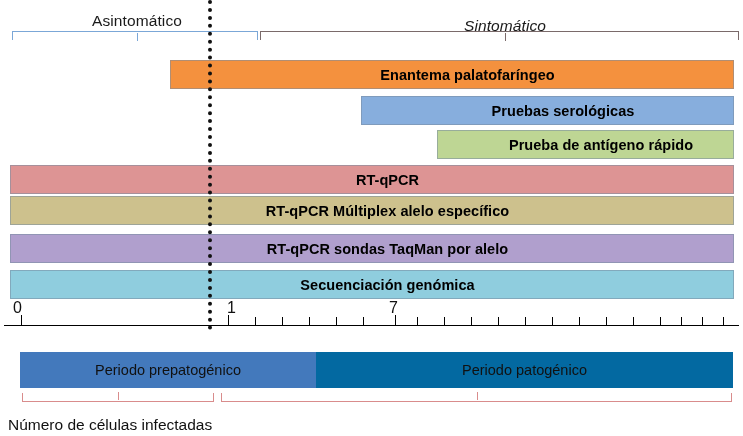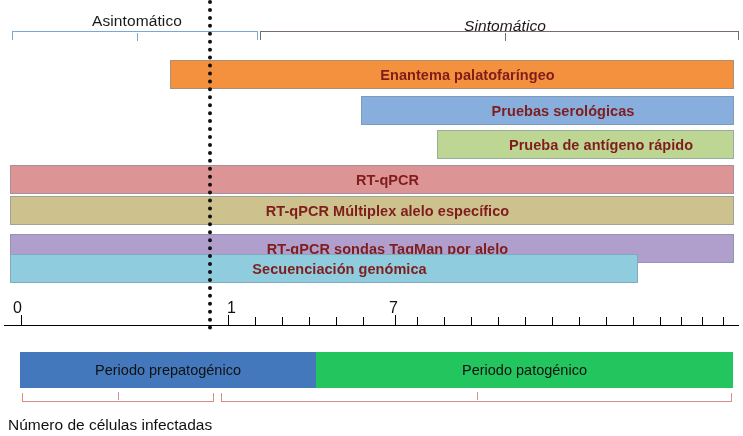--- a/index.html
+++ b/index.html
@@ -83,21 +83,21 @@
     border: 1px solid rgba(120,140,160,0.55);
     box-sizing: border-box;
     display: flex;
     align-items: center;
     justify-content: center;
     z-index: 10;
   }
   .test-bar .lbl {
     font-size: 14.5px;
     font-weight: bold;
-    color: #7f1d1d;
+    color: #000000;
     white-space: nowrap;
     letter-spacing: 0.05px;
     margin-left: 31px;
   }
 
   
   #axis-line {
     position: absolute;
     left: 4px;
     width: 735px;
@@ -187,21 +187,21 @@
   </div>
 
   <div class="test-bar" style="left:10px; top:196px; width:724px; background:#CDC18D;">
     <span class="lbl">RT-qPCR Múltiplex  alelo específico</span>
   </div>
 
   <div class="test-bar" style="left:10px; top:234px; width:724px; background:#B09FCD;">
     <span class="lbl">RT-qPCR  sondas TaqMan por alelo</span>
   </div>
 
-  <div class="test-bar" style="left:10px; top:254px; width:628px; background:#8FCDDE;">
+  <div class="test-bar" style="left:10px; top:270px; width:724px; background:#8FCDDE;">
     <span class="lbl">Secuenciación genómica</span>
   </div>
 
   <div id="axis-line"></div>
 
   <div class="axis-num" style="left:13px; top:300px;">0</div>
   <div class="axis-num" style="left:227px; top:300px;">1</div>
   <div class="axis-num" style="left:389px; top:300px;">7</div>
 
   <div class="tick major" style="left:21px;"></div>
@@ -222,21 +222,21 @@
   <div class="tick" style="left:606px;"></div>
   <div class="tick" style="left:633px;"></div>
   <div class="tick" style="left:660px;"></div>
   <div class="tick" style="left:681px;"></div>
   <div class="tick" style="left:702px;"></div>
   <div class="tick" style="left:723px;"></div>
 
   <div class="period-bar" style="left:20px; top:352px; width:296px; background:#4379BC;">
     <span class="lbl">Periodo prepatogénico</span>
   </div>
-  <div class="period-bar" style="left:316px; top:352px; width:417px; background:#22c55e;">
+  <div class="period-bar" style="left:316px; top:352px; width:417px; background:#0369a1;">
     <span class="lbl">Periodo patogénico</span>
   </div>
 
   <div class="bracket up red" style="left:22px; top:392px; width:192px; height:10px;">
     <div class="bar"></div>
     <div class="cap" style="left:0;"></div>
     <div class="cap" style="right:0;"></div>
     <div class="mid" style="left:96px;"></div>
   </div>
 

